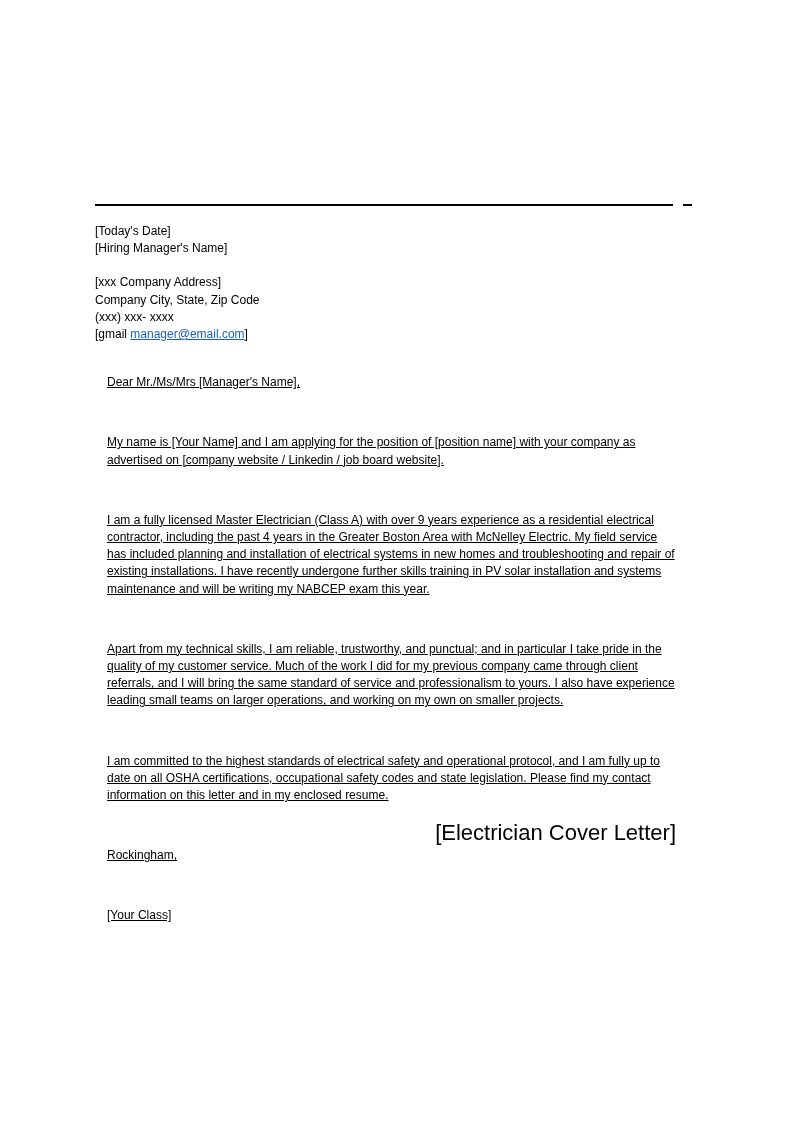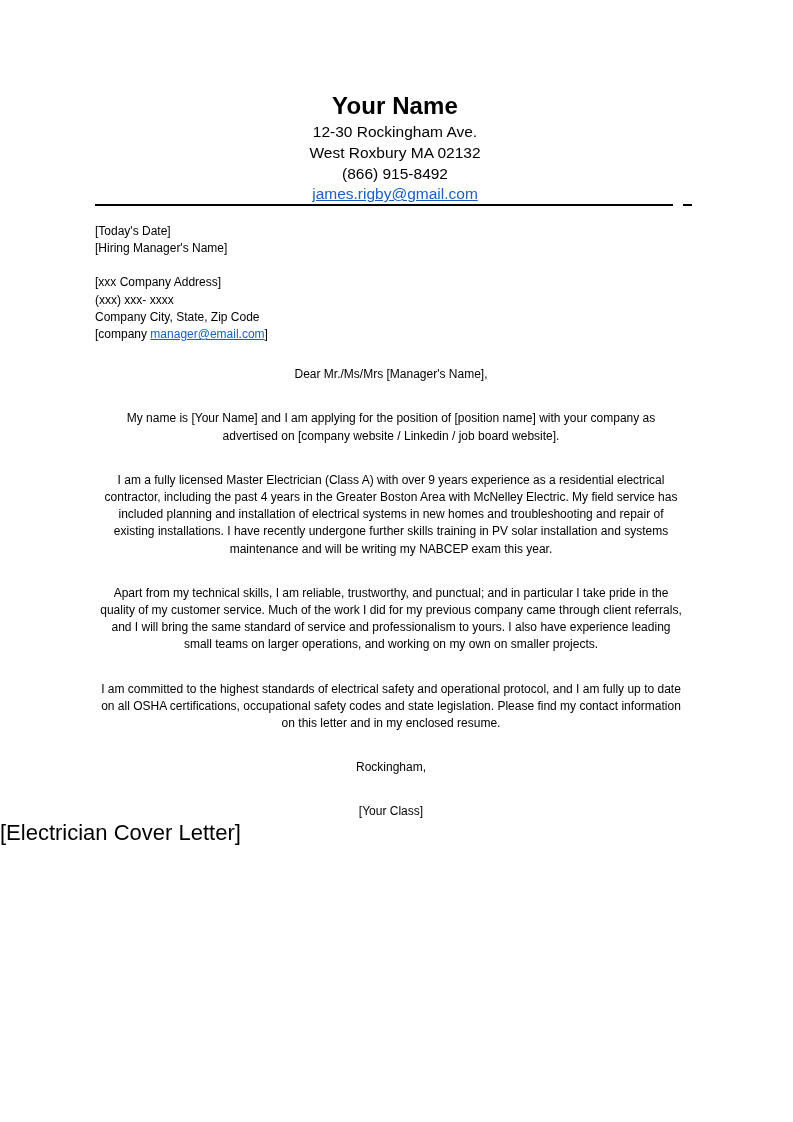--- a/index.html
+++ b/index.html
@@ -84,70 +84,64 @@
     line-height: 17.2px;
   }
   .block {
     margin: 0;
     white-space: pre-line;
   }
   .spacer-sm { height: 17px; }
   .spacer-md { height: 19px; }
 
   .para {
-    margin: 4px;
-    text-align: center;
+    margin: 12px;
+    text-align: left;
+    text-decoration: underline;
   }
 
   .addr-email-line {
     margin: 0;
     white-space: nowrap;
   }
 
   
   .doc-caption {
     position: absolute;
     left: 0;
     top: 820px;
     width: 676px;
-    text-align: left;
+    text-align: right;
     font-size: 22px;
     line-height: 1.2;
     color: #000000;
   }
 </style>
 </head>
 <body>
 
 <div class="page">
 
-  <div class="letterhead">
-    <div class="sender-name">Your Name</div>
-    <div class="sender-line">12-30 Rockingham Ave.</div>
-    <div class="sender-line">West Roxbury MA 02132</div>
-    <div class="sender-line">(866) 915-8492</div>
-    <div class="sender-line"><a class="inline-link" href="#">james.rigby@gmail.com</a></div>
-  </div>
 
   <div class="divider-wrap">
     <div class="divider-main"></div>
     <div class="divider-tick"></div>
   </div>
 
   <div class="letter-body">
 
     <div class="block">[Today's Date]</div>
     <div class="block">[Hiring Manager's Name]</div>
 
     <div class="spacer-sm"></div>
 
     <div class="block">[xxx Company Address]</div>
+    <div class="block">Company City, State, Zip Code</div>
     <div class="block">(xxx) xxx- xxxx</div>
-    <div class="block">Company City, State, Zip Code</div>
-    <div class="addr-email-line"><span>[company </span><a class="inline-link" href="#">manager@email.com</a><span>]</span></div>
+    <div class="addr-email-line"><span>[gmail </span><a class="inline-link" href="#">manager@email.com</a><span>]</span></div>
 
     <div class="spacer-md"></div>
 
     <div class="para">Dear Mr./Ms/Mrs [Manager's Name],</div>
 
     <div class="spacer-md"></div>
 
     <div class="para">My name is [Your Name] and I am applying for the position of [position name] with your company as advertised on [company website / Linkedin  / job board website].</div>
 
     <div class="spacer-md"></div>

